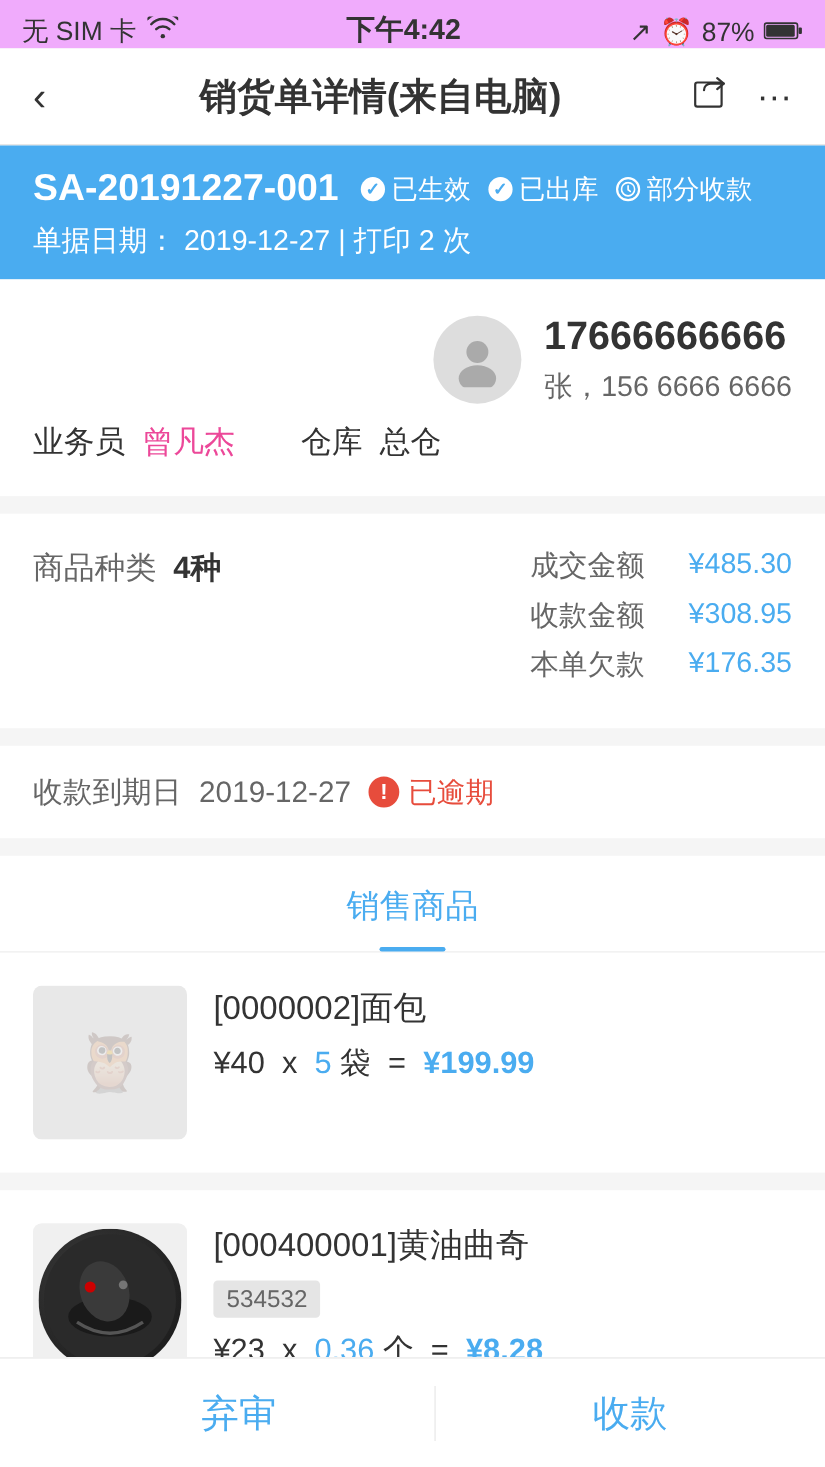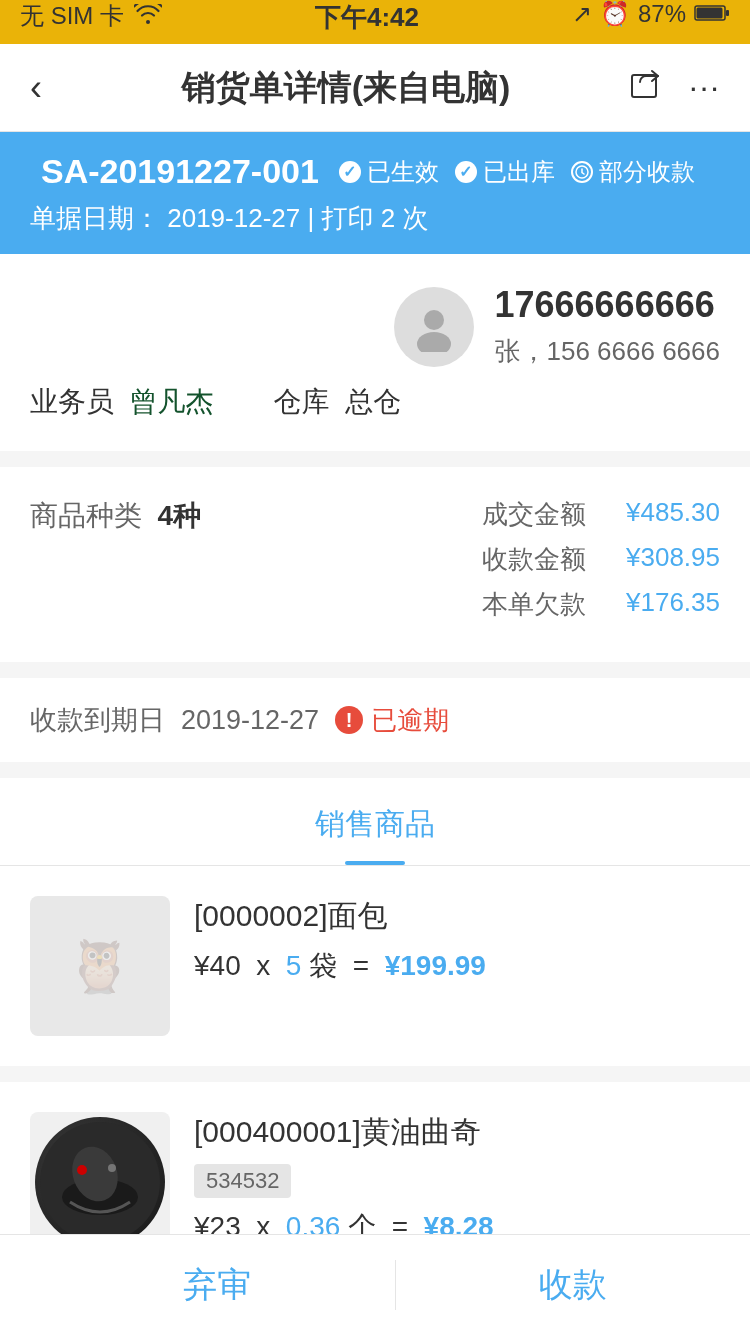--- a/index.html
+++ b/index.html
@@ -9,23 +9,23 @@
       width: 750px;
       min-height: 1334px;
       background: #f5f5f5;
       font-size: 28px;
       color: #333;
     }
 
     
     .status-bar {
       height: 44px;
-      background: #eab308;
-      display: flex;
-      align-items: flex-start;
+      background: #f0abfc;
+      display: flex;
+      align-items: flex-end;
       justify-content: space-between;
       padding: 0 20px;
       font-size: 24px;
       font-weight: 500;
     }
     .status-left { display: flex; align-items: center; gap: 10px; }
     .status-center { font-size: 26px; font-weight: 600; }
     .status-right { display: flex; align-items: center; gap: 8px; font-size: 24px; }
 
     
@@ -65,21 +65,20 @@
     
     .order-header {
       background: #4AACF0;
       padding: 20px 30px 18px;
     }
     .order-header-row1 {
       display: flex;
       align-items: center;
       gap: 20px;
       margin-bottom: 10px;
-      margin-left: 11px;
     }
     .order-id {
       font-size: 34px;
       font-weight: 700;
       color: #fff;
     }
     .status-badges {
       display: flex;
       align-items: center;
       gap: 16px;
@@ -437,21 +436,21 @@
         <ellipse cx="25" cy="42" rx="17" ry="12" fill="#aaa"></ellipse>
       </svg>
     </div>
     <div>
       <div class="customer-name">17666666666</div>
       <div class="customer-info">张，156 6666 6666</div>
     </div>
   </div>
   <div class="customer-meta">
     <div>
-      <span>业务员</span>&nbsp;&nbsp;<span style="color:#14532d;">曾凡杰</span>
+      <span>业务员</span>&nbsp;&nbsp;<span style="color:#ec4899;">曾凡杰</span>
     </div>
     <div>
       <span>仓库</span>&nbsp;&nbsp;<span style="color:#333;">总仓</span>
     </div>
   </div>
 </div>
 
 <div class="financials-section">
   <div class="product-count">
     <span>商品种类</span>&nbsp;&nbsp;<strong>4种</strong>

